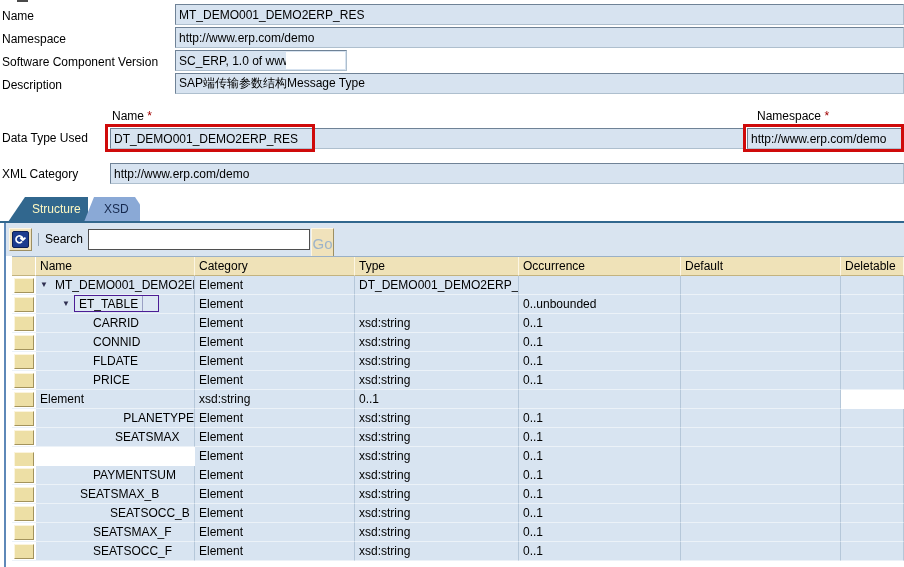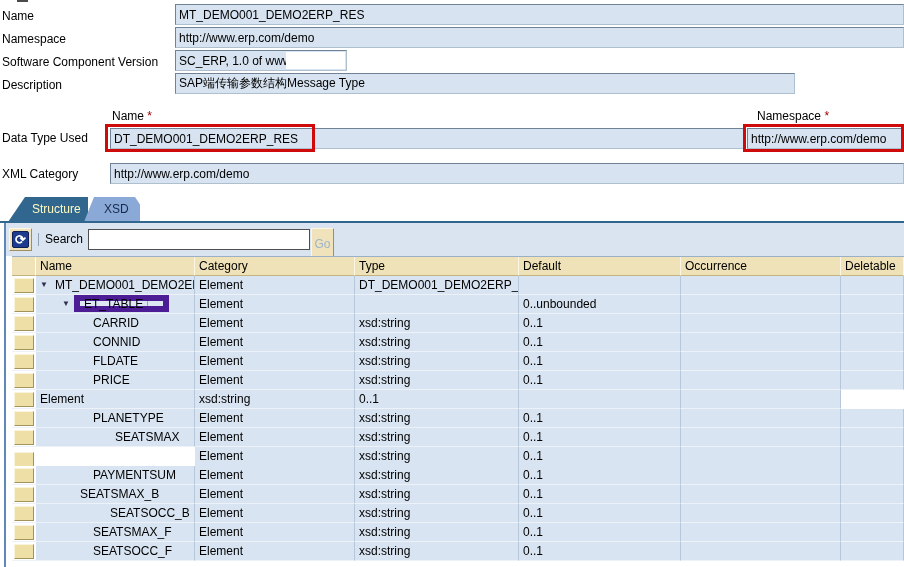--- a/index.html
+++ b/index.html
@@ -32,41 +32,41 @@
                  border:1px solid; border-color:#fdf6e3 #9d8f62 #9d8f62 #fdf6e3; cursor:pointer;
                  display:flex; align-items:center; justify-content:center; }
   .refresh-glyph { display:block; width:17px; height:17px; background:#1d3c8f; border:1px solid #0d1f55; border-radius:2px;
                    color:#fff; font-size:13px; line-height:15px; text-align:center; font-weight:bold; }
   .tb-sep { position:absolute; left:32px; top:10px; width:1px; height:13px; background:#8fa2b5; }
   .tb-search-lbl { position:absolute; left:39px; top:9px; }
   .tb-input { position:absolute; left:82px; top:6px; width:222px; height:21px; background:#fff;
               border:1px solid #4f4f4f; font-size:12px; padding:0 3px; outline:none; }
   .go-btn { position:absolute; left:305px; top:5px; width:23px; height:31px; background:#f0e2bb;
             border:1px solid; border-color:#fdf6e3 #9d8f62 #9d8f62 #fdf6e3; color:#9db4ca;
-            font-size:12px; line-height:22px; text-align:center; cursor:pointer; }
+            font-size:15px; line-height:22px; text-align:center; cursor:pointer; }
 
   
   .tbl { position:absolute; left:12px; top:256px; width:892px; }
   .thead, .trow { display:grid; grid-template-columns:24px 159px 160px 164px 162px 160px 63px; }
   .thead { height:20px; border-top:1px solid #9ab0c6; }
   .hcell { background:#efe2b8; border-right:1px solid #fcf6e4; border-bottom:1px solid #c3b37f;
            line-height:19px; padding-left:4px; white-space:nowrap; overflow:hidden; }
   .hcell.sel { border-right:1px solid #fff; }
   .trow { height:19px; }
   .cell { background:#d8e4f1; border-right:1px solid #b5c7d9; border-bottom:1px solid #ecf2f8;
           line-height:18px; white-space:nowrap; overflow:hidden; padding-left:4px; }
   .cell-sel { background:#fff; border-right:none; padding:0; display:flex; align-items:center; justify-content:center; }
   .selbox { display:block; width:20px; height:15px; background:#eddfa5;
             border:1px solid; border-color:#fbf4dd #a3935c #a3935c #fbf4dd; cursor:pointer; }
   .cell-name { position:relative; padding-left:19px; }
   .arrow { position:absolute; top:0; font-size:8px; line-height:18px; color:#2e2e50; cursor:pointer; }
   .namewrap { display:inline-flex; height:17px; align-items:center; vertical-align:top; }
   .nametext { line-height:16px; }
   .edit-tail { display:none; }
-  .namewrap.editing { border:6px solid #4c1d95; background:#dde8f3; margin-top:0px; }
+  .namewrap.editing { border:1px solid #4c1d95; background:#dde8f3; margin-top:0px; }
   .namewrap.editing .nametext { padding:0 4px; }
   .namewrap.editing .edit-tail { display:block; width:16px; height:100%; border-left:1px solid #9aa0c4; }
 </style>
 </head>
 <body>
 
 <div id="screen">
 
   <div class="topmark"></div>
 
@@ -74,21 +74,21 @@
   <input class="fld" style="left: 175px; top: 4px; width: 729px;" readonly="" value="MT_DEMO001_DEMO2ERP_RES">
 
   <div class="lbl" style="top:32px;">Namespace</div>
   <input class="fld" style="left: 175px; top: 27px; width: 729px;" readonly="" value="http://www.erp.com/demo">
 
   <div class="lbl" style="top:55px;">Software Component Version</div>
   <input class="fld" style="left: 175px; top: 50px; width: 172px;" readonly="" value="SC_ERP, 1.0 of www">
   <div class="redact" style="left:286px; top:52px; width:59px; height:17px;"></div>
 
   <div class="lbl" style="top:78px;">Description</div>
-  <input class="fld" style="left: 175px; top: 73px; width: 620px;" readonly="" value="SAP端传输参数结构Message Type">
+  <input class="fld" style="left: 175px; top: 73px; width: 729px;" readonly="" value="SAP端传输参数结构Message Type">
 
   <div class="lbl" style="left:112px; top:109px;"><span>Name</span> <span class="req">*</span></div>
   <div class="lbl" style="left:757px; top:109px;"><span>Namespace</span> <span class="req">*</span></div>
 
   <div class="lbl" style="top:131px;">Data Type Used</div>
   <input class="fld" style="left: 110px; top: 128px; width: 636px;" readonly="" value="DT_DEMO001_DEMO2ERP_RES">
   <input class="fld" style="left: 747px; top: 128px; width: 157px;" readonly="" value="http://www.erp.com/demo">
   <div class="redbox" style="left:105px; top:124px; width:210px; height:28px;"></div>
   <div class="redbox" style="left:743px; top:124px; width:161px; height:28px;"></div>
 
@@ -109,22 +109,22 @@
     <input class="tb-input" value="" style="">
     <button class="go-btn">Go</button>
   </div>
 
   <div class="tbl">
     <div class="thead">
       <div class="hcell sel"></div>
       <div class="hcell">Name</div>
       <div class="hcell">Category</div>
       <div class="hcell">Type</div>
+      <div class="hcell">Occurrence</div>
       <div class="hcell">Default</div>
-      <div class="hcell">Occurrence</div>
       <div class="hcell">Deletable</div>
     </div>
     <div id="tbody">
   <div class="trow">
     <div class="cell cell-sel">
             <span class="selbox"></span>
           </div>
     <div class="cell cell-name" style="padding-left: 19px;"><span class="arrow" style="left: 4px;">▼</span><span class="namewrap">
               <span class="nametext">MT_DEMO001_DEMO2ERP_RES</span>
             </span></div>
@@ -214,21 +214,21 @@
     <div class="cell cell-type">xsd:string</div>
     <div class="cell cell-occ">0..1</div>
     <div class="cell cell-def"></div>
     <div class="cell cell-del"></div>
   </div>
 
   <div class="trow">
     <div class="cell cell-sel">
             <span class="selbox"></span>
           </div>
-    <div class="cell cell-name" style="padding-left: 57px;"><span class="namewrap">
+    <div class="cell cell-name" style="padding-left: 57px; text-align: right;"><span class="namewrap">
               <span class="nametext">PLANETYPE</span>
             </span></div>
     <div class="cell cell-cat">Element</div>
     <div class="cell cell-type">xsd:string</div>
     <div class="cell cell-occ">0..1</div>
     <div class="cell cell-def"></div>
     <div class="cell cell-del"></div>
   </div>
 
   <div class="trow">

